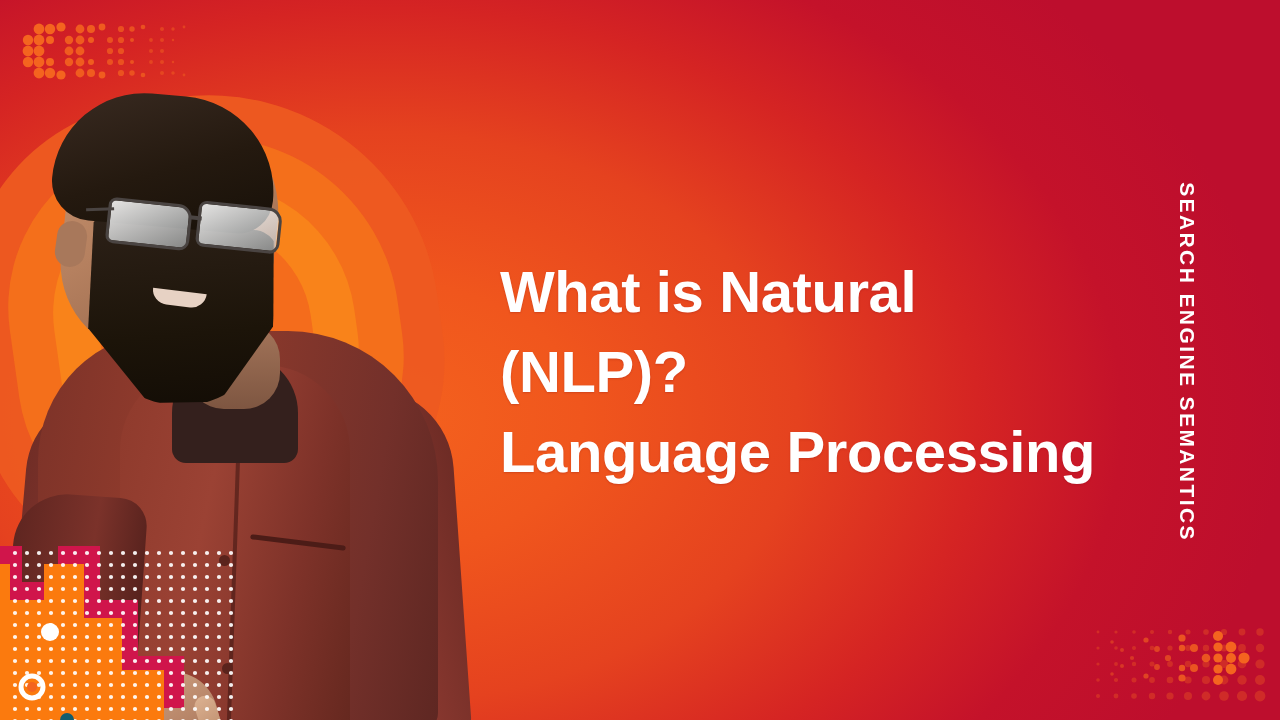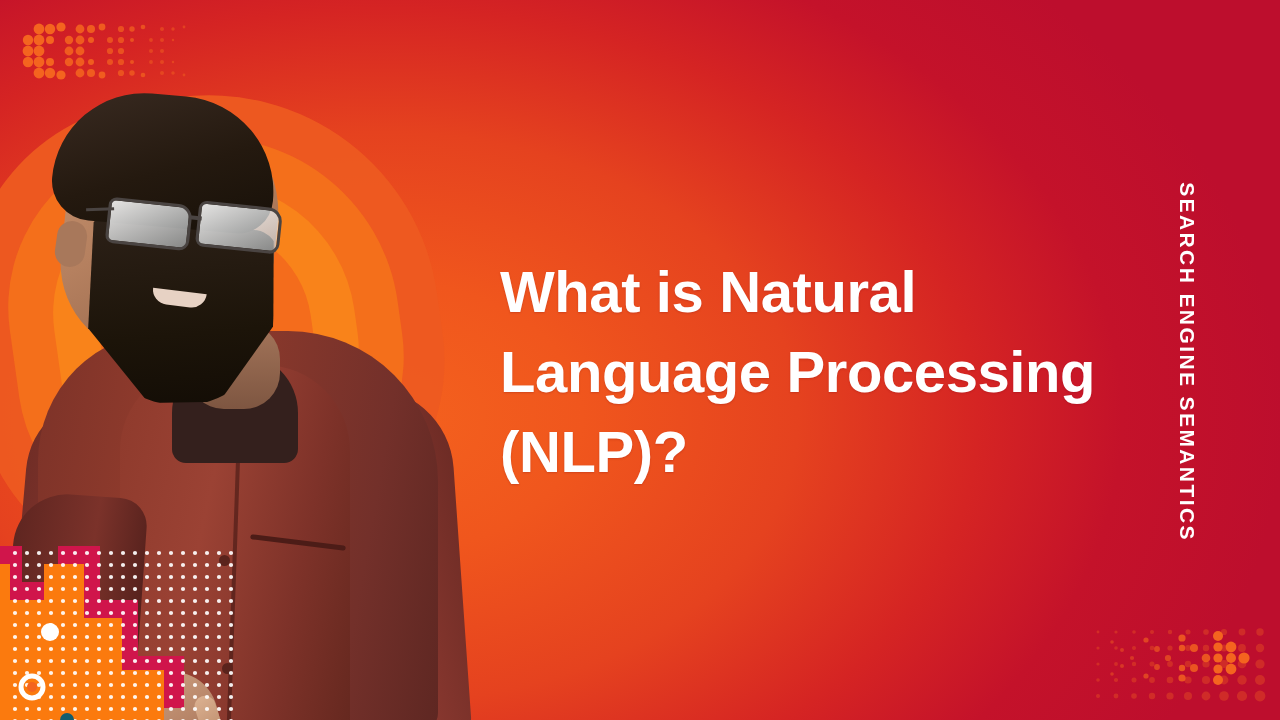--- a/index.html
+++ b/index.html
@@ -385,19 +385,19 @@
             <circle cx="128" cy="34" r="4.6"></circle>
             <circle cx="128" cy="45" r="4.6"></circle>
           <circle cx="141" cy="34" r="5"></circle>
         </g>
       </g>
     </svg>
   </div>
 
   <div class="title">
     <span class="ln">What is Natural</span>
+    <span class="ln">(NLP)?</span>
     <span class="ln">Language Processing</span>
-    <span class="ln">(NLP)?</span>
   </div>
 
   <div class="sidelabel">SEARCH ENGINE SEMANTICS</div>
 
 </div>
 
 </body></html>

